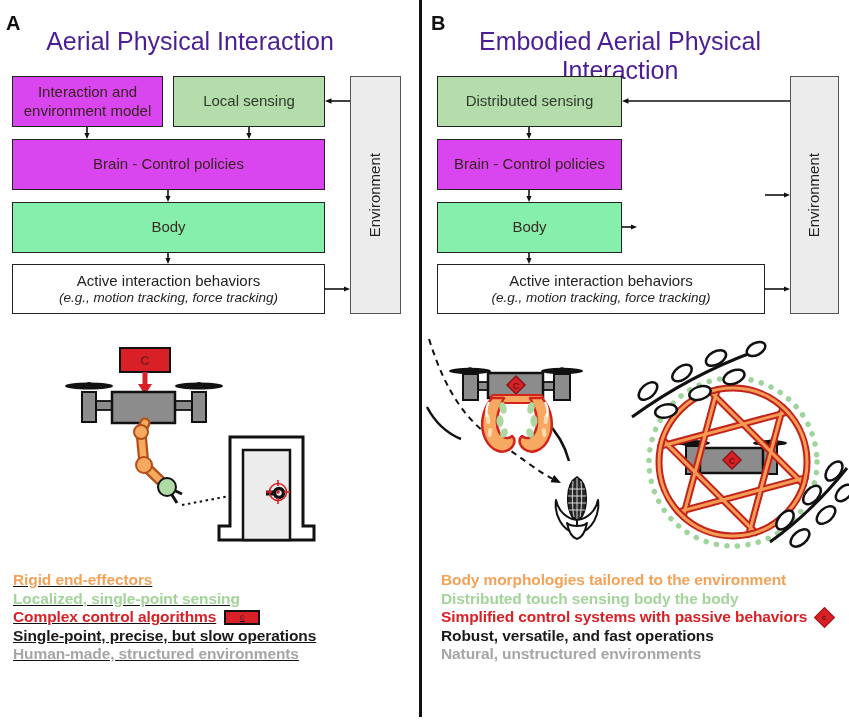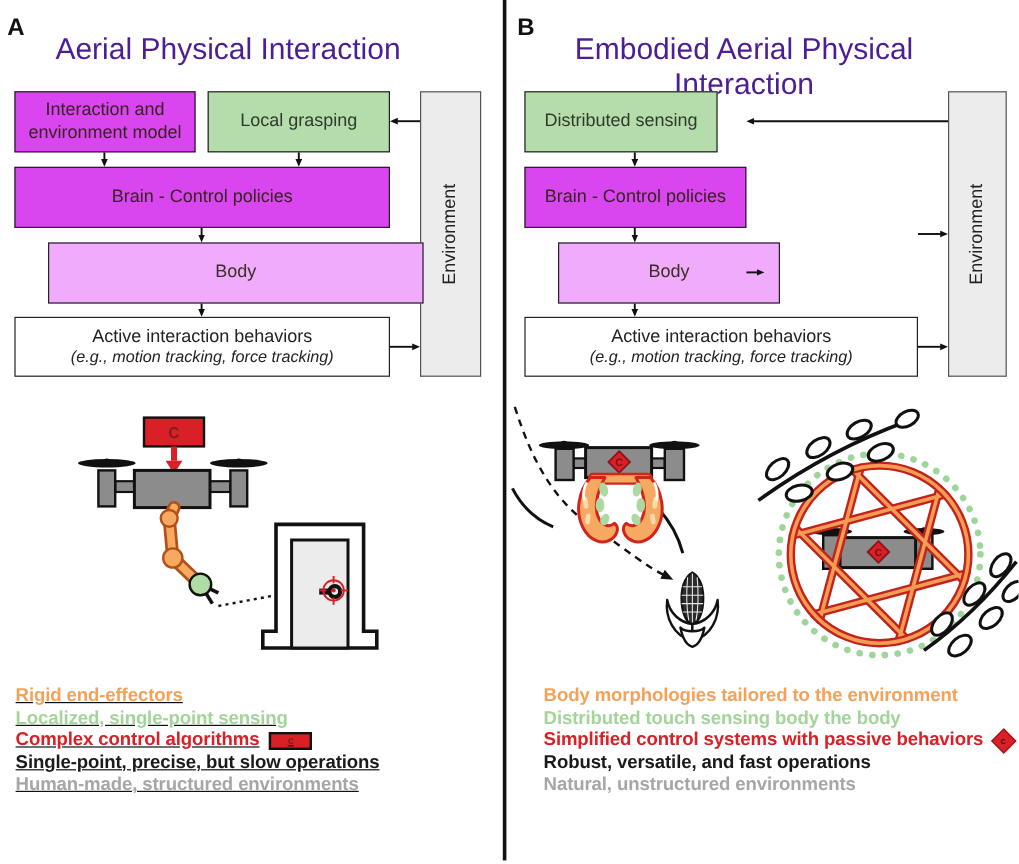--- a/index.html
+++ b/index.html
@@ -11,32 +11,32 @@
   .panel-label{position:absolute;font-size:20px;font-weight:bold;color:#111;}
   .panel-title{position:absolute;top:27px;font-size:25px;color:#4c1d95;text-align:center;}
   .title-a{left:0;width:380px;}
   .title-b{left:425px;width:390px;}
 
   .box{position:absolute;box-sizing:border-box;border:1.5px solid #222;
        display:flex;align-items:center;justify-content:center;flex-direction:column;
        text-align:center;font-size:15px;line-height:1.22;color:#2e2e2e;padding:2px 6px;}
   .box.red{background:#d946ef;color:#3a2121;}
   .box.green{background:#b5dcab;color:#2e3a2c;}
-  .box.orange{background:#f0abfc;color:#3a2e22;margin-left:28px;}
+  .box.orange{background:#86efac;color:#3a2e22;}
   .box.white{background:#fff;color:#222;}
   .box.env{background:#ececec;border-color:#555;padding:0;}
   .env-label{transform:rotate(-90deg);white-space:nowrap;font-size:15px;color:#222;}
   .sub{font-style:italic;font-size:13.5px;}
 
   .arrow-layer{position:absolute;left:0;top:0;pointer-events:none;}
   .illus{position:absolute;}
 
   .legend{position:absolute;top:571px;}
   .legend-a{left:13px;text-decoration:underline;}
-  .legend-b{left:453px;}
+  .legend-b{left:441px;}
   .legend-line{display:flex;align-items:center;font-weight:bold;font-size:15.5px;
                line-height:18.6px;white-space:nowrap;letter-spacing:-0.1px;}
   .lg-orange{color:#f3a259;} .lg-green{color:#a3d49a;} .lg-red{color:#d92026;}
   .lg-black{color:#1a1a1a;} .lg-gray{color:#a6a6a6;}
   .cbox-marker{display:inline-flex;align-items:center;justify-content:center;
     width:32px;height:11px;background:#d92026;border:2px solid #111;margin-left:8px;
     font-size:9px;line-height:9px;color:#7d1f1f;font-weight:bold;}
   .diamond-marker{display:inline-flex;align-items:center;justify-content:center;
     width:13px;height:13px;background:#d92026;border:1.5px solid #9a1418;
     transform:rotate(45deg);margin-left:10px;}
@@ -50,32 +50,32 @@
 
   <div class="divider"></div>
 
   <div class="panel-label" style="left:6px;top:12px;">A</div>
   <div class="panel-title title-a">Aerial Physical Interaction</div>
 
   <div class="panel-label" style="left:431px;top:12px;">B</div>
   <div class="panel-title title-b">Embodied Aerial Physical Interaction</div>
 
   <div class="box red" style="left:12px;top:76px;width:151px;height:51px;">Interaction and environment model</div>
-  <div class="box green" style="left:173px;top:76px;width:152px;height:51px;">Local grasping</div>
+  <div class="box green" style="left:173px;top:76px;width:152px;height:51px;">Local sensing</div>
   <div class="box env" style="left:350px;top:76px;width:51px;height:238px;">
     <span class="env-label">Environment</span>
   </div>
   <div class="box red" style="left:12px;top:139px;width:313px;height:51px;">Brain - Control policies</div>
   <div class="box orange" style="left:12px;top:202px;width:313px;height:51px;">Body</div>
   <div class="box white" style="left:12px;top:264px;width:313px;height:50px;">
     <span>Active interaction behaviors</span>
     <span class="sub">(e.g., motion tracking, force tracking)</span>
   </div>
 
-  <div class="box green" style="left:437px;top:76px;width:161px;height:51px;">Distributed sensing</div>
+  <div class="box green" style="left:437px;top:76px;width:185px;height:51px;">Distributed sensing</div>
   <div class="box env" style="left:790px;top:76px;width:49px;height:238px;">
     <span class="env-label">Environment</span>
   </div>
   <div class="box red" style="left:437px;top:139px;width:185px;height:51px;">Brain - Control policies</div>
   <div class="box orange" style="left:437px;top:202px;width:185px;height:51px;">Body</div>
   <div class="box white" style="left:437px;top:264px;width:328px;height:50px;">
     <span>Active interaction behaviors</span>
     <span class="sub">(e.g., motion tracking, force tracking)</span>
   </div>
 

